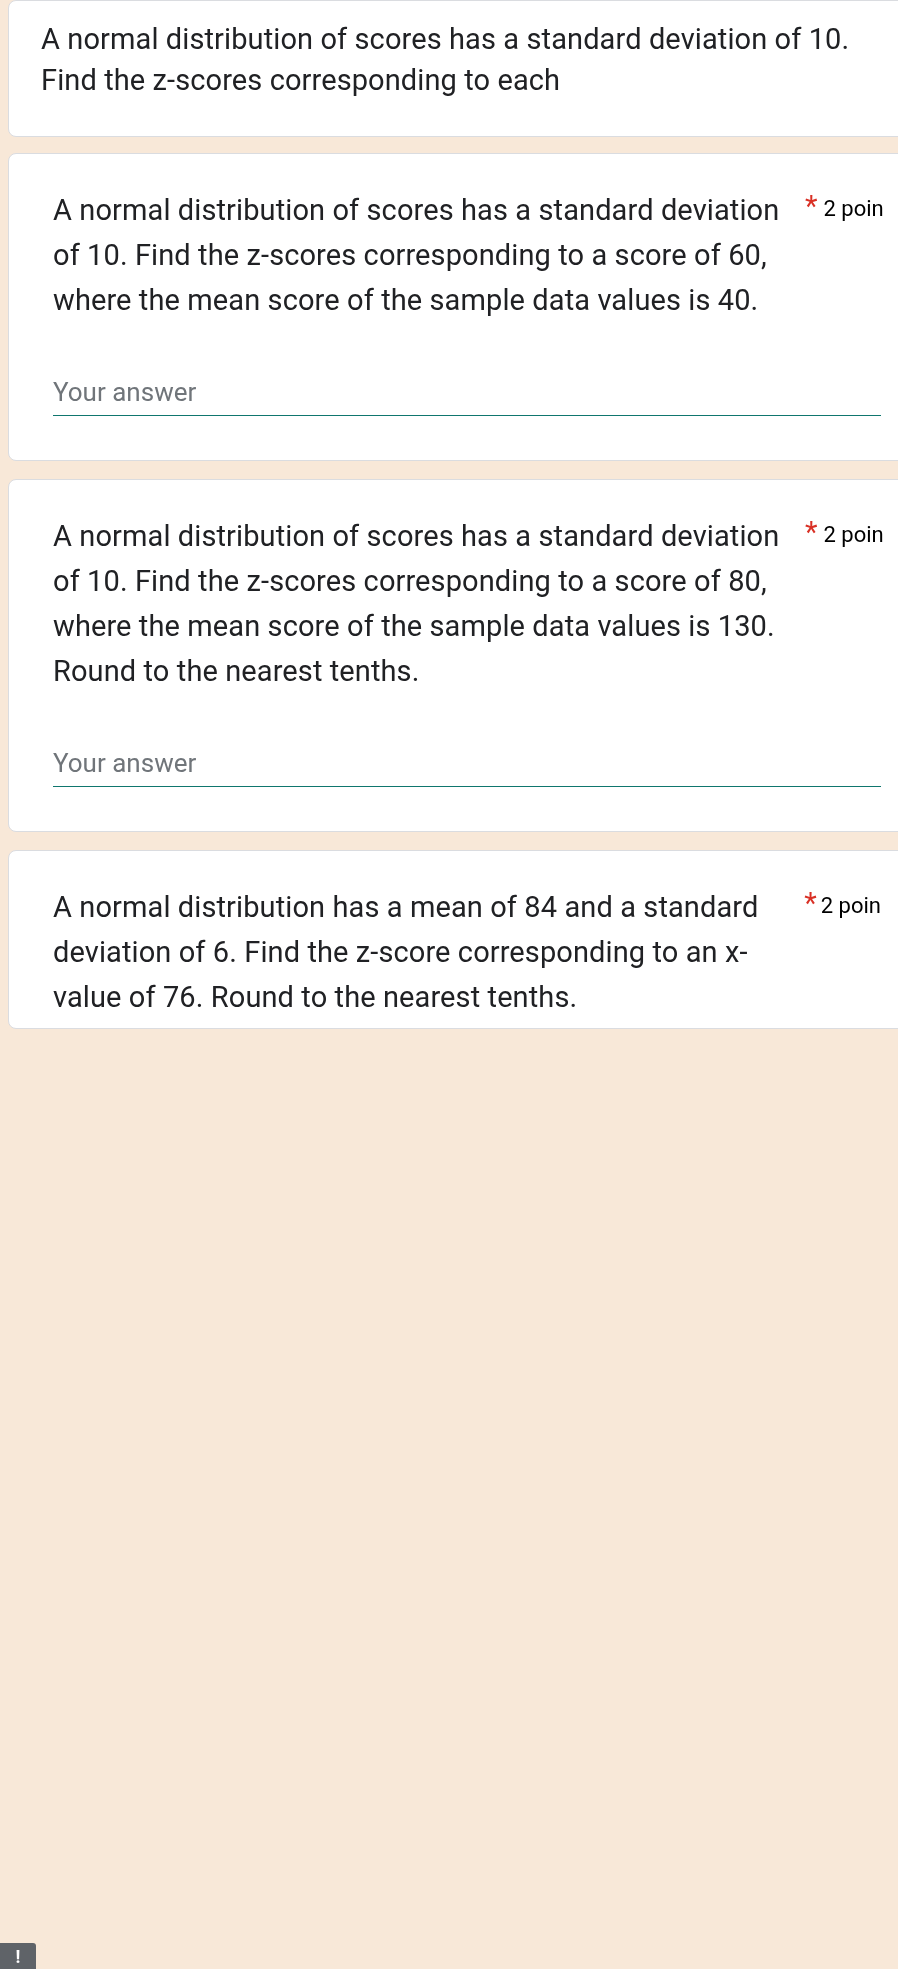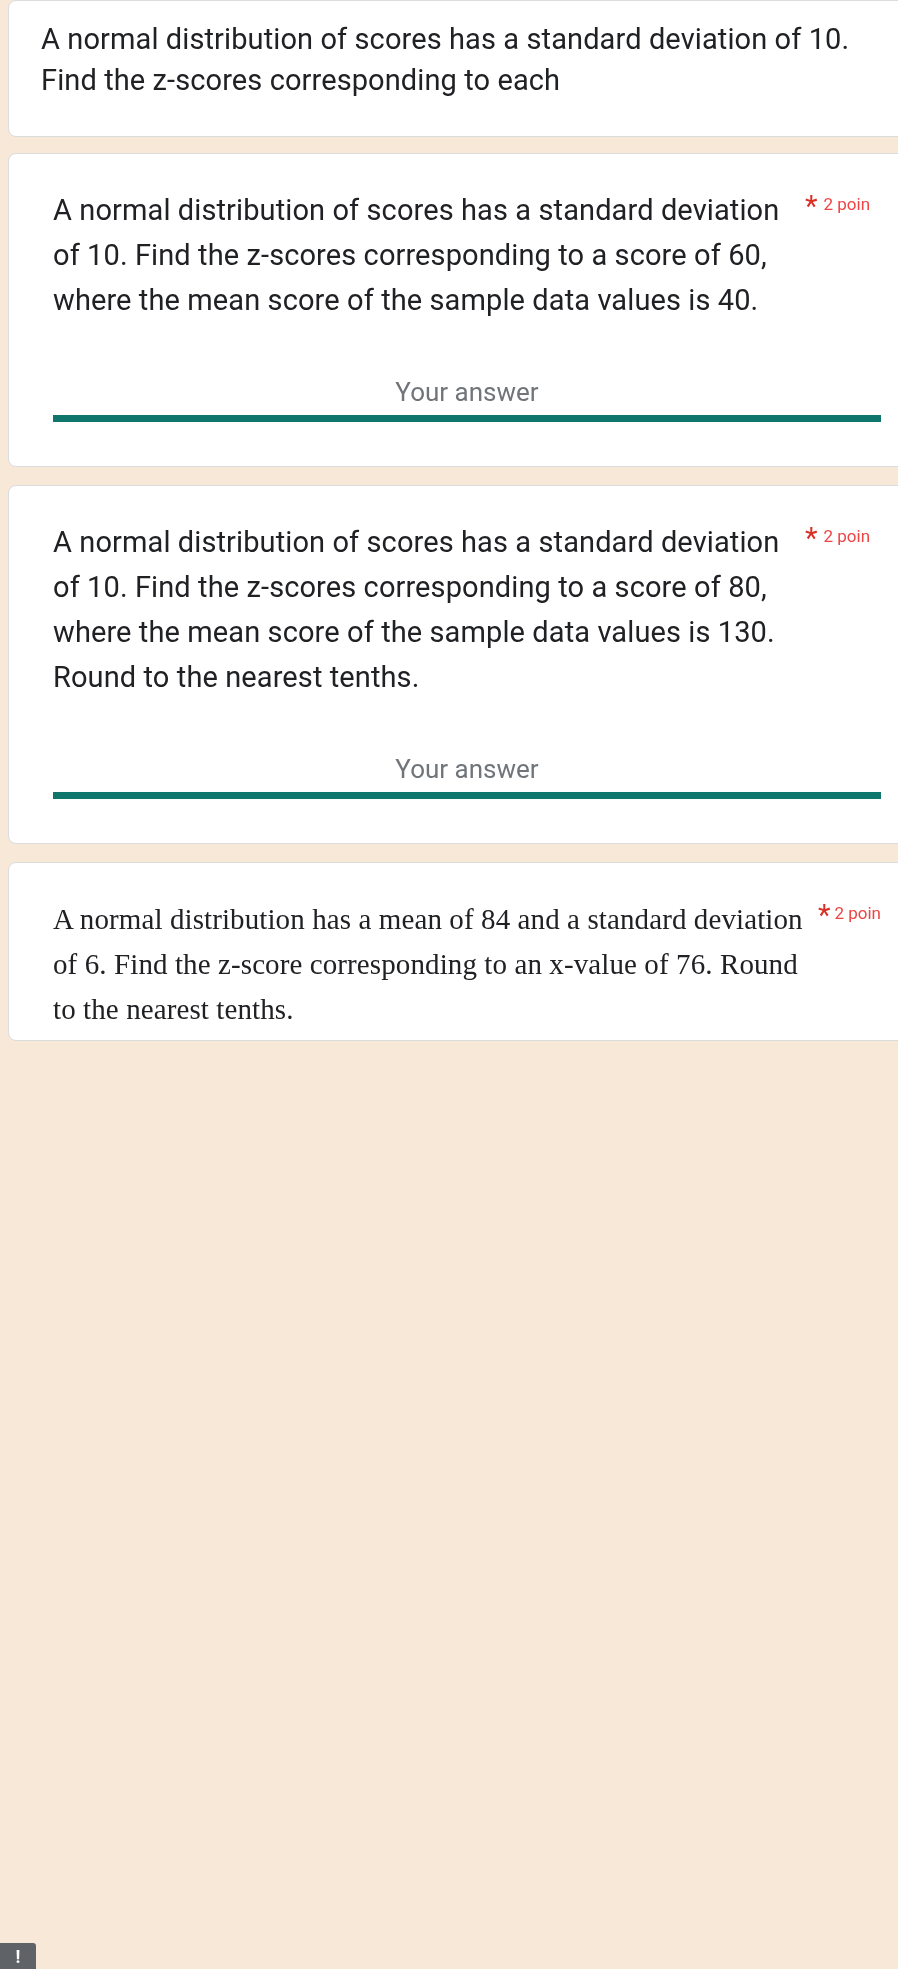--- a/index.html
+++ b/index.html
@@ -42,46 +42,44 @@
     .question-text {
       font-size: 29px;
       color: #202124;
       line-height: 1.55;
       flex: 0 0 auto;
       max-width: 740px;
       letter-spacing: 0.1px;
     }
     .question-text.wide {
       max-width: 760px;
-      font-family: Liberation Serif, serif;
     }
     .required {
       color: #d93025;
       font-size: 29px;
       margin-left: 4px;
       margin-right: 6px;
       line-height: 1.3;
     }
     .points {
-      color: #ef4444;
-      font-size: 17px;
+      color: #000000;
+      font-size: 22px;
       white-space: nowrap;
       line-height: 1.7;
       padding-top: 2px;
     }
     .answer-input {
       border: none;
-      border-bottom: 7px solid #0f766e;
+      border-bottom: 1px solid #0f766e;
       font-size: 26px;
       color: #202124;
       padding: 6px 0 8px 0;
       width: 100%;
       outline: none;
       font-family: inherit;
-      text-align: center;
     }
     .answer-input::placeholder {
       color: #70757a;
     }
     .card.question {
       padding: 34px 24px 44px 44px;
     }
     .card.last {
       padding-bottom: 8px;
     }

